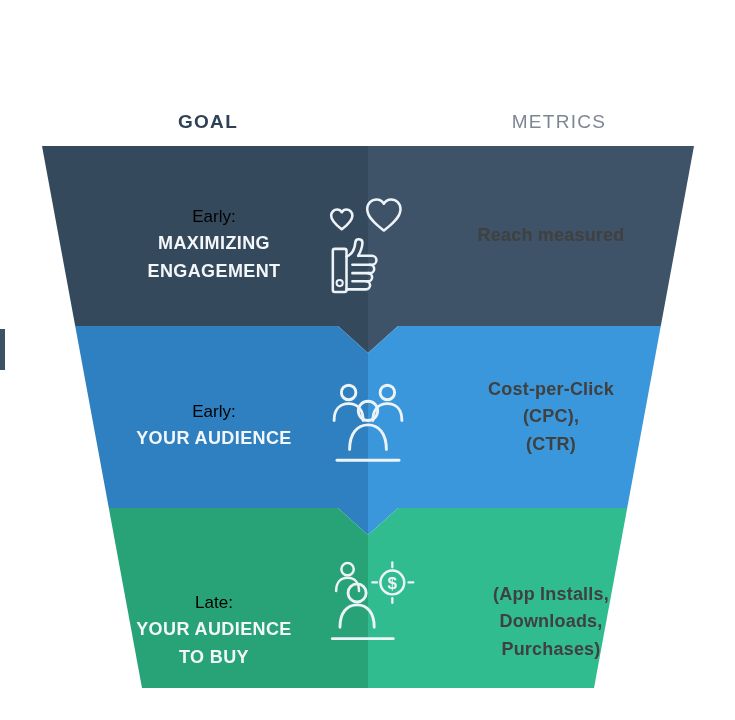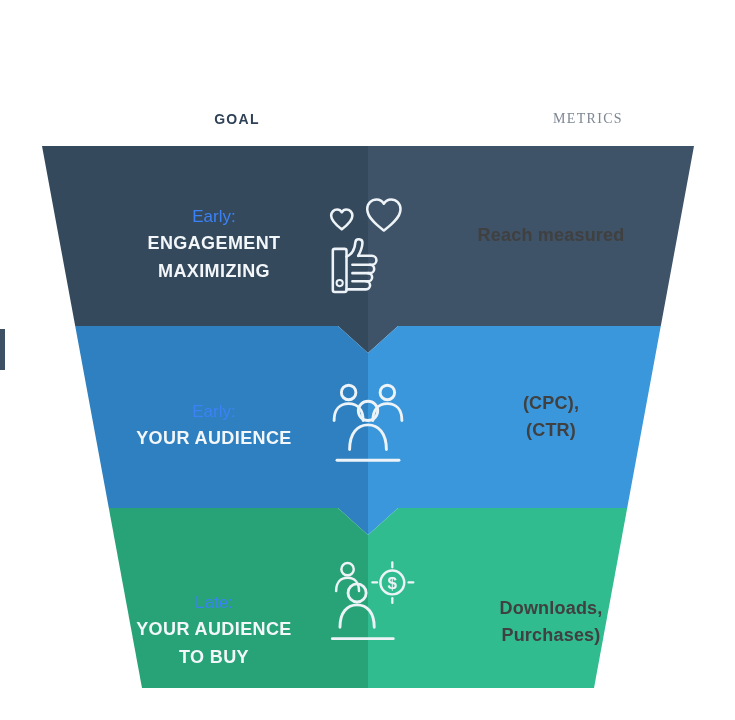--- a/index.html
+++ b/index.html
@@ -18,53 +18,51 @@
   }
   .funnel-svg {
     position: absolute;
     left: 0;
     top: 0;
   }
   .col-header {
     position: absolute;
     top: 111px;
     transform: translateX(-50%);
-    font-size: 14px;
+    font-size: 19px;
     letter-spacing: 1.3px;
     white-space: nowrap;
-    margin-left: 29px;
   }
   .goal-header {
     left: 208px;
     font-weight: bold;
     color: #2e4156;
   }
   .metrics-header {
     left: 559px;
     font-weight: normal;
     color: #7d8793;
-    font-family: Liberation Serif, serif;
   }
   .stage-text {
     position: absolute;
     display: flex;
     flex-direction: column;
     justify-content: center;
     align-items: center;
     text-align: center;
   }
   .goal-col  { left: 90px;  width: 248px; }
   .metrics-col { left: 430px; width: 242px; }
   .row1 { top: 146px; height: 180px; }
   .row2 { top: 326px; height: 182px; }
   .row3 { top: 508px; height: 228px; }
   .stage-label {
     font-size: 17px;
     font-weight: normal;
-    color: #3b82f6;
+    color: #000000;
     line-height: 27px;
     margin-top: 16px;
   }
   .goal-line {
     font-size: 18px;
     font-weight: bold;
     color: #f3f7fa;
     line-height: 27.5px;
     letter-spacing: 0.4px;
     white-space: nowrap;
@@ -102,42 +100,44 @@
     <polygon points="368,535 398,508 627.2,508 594,688 368,688" fill="#30bc8e"></polygon>
 
     <rect x="0" y="329" width="5" height="41" fill="#3e5064"></rect>
   </svg>
 
   <div class="col-header goal-header">GOAL</div>
   <div class="col-header metrics-header">METRICS</div>
 
   <div class="stage-text goal-col row1">
     <div class="stage-label">Early:</div>
+    <div class="goal-line">MAXIMIZING</div>
     <div class="goal-line">ENGAGEMENT</div>
-    <div class="goal-line">MAXIMIZING</div>
   </div>
   <div class="stage-text metrics-col row1">
     <div class="metric-line">Reach measured</div>
   </div>
 
   <div class="stage-text goal-col row2">
     <div class="stage-label">Early:</div>
     <div class="goal-line">YOUR AUDIENCE</div>
   </div>
   <div class="stage-text metrics-col row2">
+    <div class="metric-line">Cost-per-Click</div>
     <div class="metric-line">(CPC),</div>
     <div class="metric-line">(CTR)</div>
   </div>
 
   <div class="stage-text goal-col row3">
     <div class="stage-label">Late:</div>
     <div class="goal-line">YOUR AUDIENCE</div>
     <div class="goal-line">TO BUY</div>
   </div>
   <div class="stage-text metrics-col row3">
+    <div class="metric-line">(App Installs,</div>
     <div class="metric-line">Downloads,</div>
     <div class="metric-line">Purchases)</div>
   </div>
 
   <svg class="stage-icon icon-1" width="88" height="104" viewBox="0 0 90 106" fill="none" stroke="#eef3f7" stroke-width="2.6" stroke-linecap="round" stroke-linejoin="round">
     <g transform="translate(3,13) scale(1.18)">
       <path d="M12 21.2 C8.6 18.6 2.8 14.2 2.8 9.4 C2.8 6.2 5.2 4 8 4 C9.8 4 11.2 5 12 6.4 C12.8 5 14.2 4 16 4 C18.8 4 21.2 6.2 21.2 9.4 C21.2 14.2 15.4 18.6 12 21.2 Z" stroke-width="2.2"></path>
     </g>
     <g transform="translate(38,0) scale(1.85)">
       <path d="M12 21.2 C8.6 18.6 2.8 14.2 2.8 9.4 C2.8 6.2 5.2 4 8 4 C9.8 4 11.2 5 12 6.4 C12.8 5 14.2 4 16 4 C18.8 4 21.2 6.2 21.2 9.4 C21.2 14.2 15.4 18.6 12 21.2 Z" stroke-width="1.4"></path>

